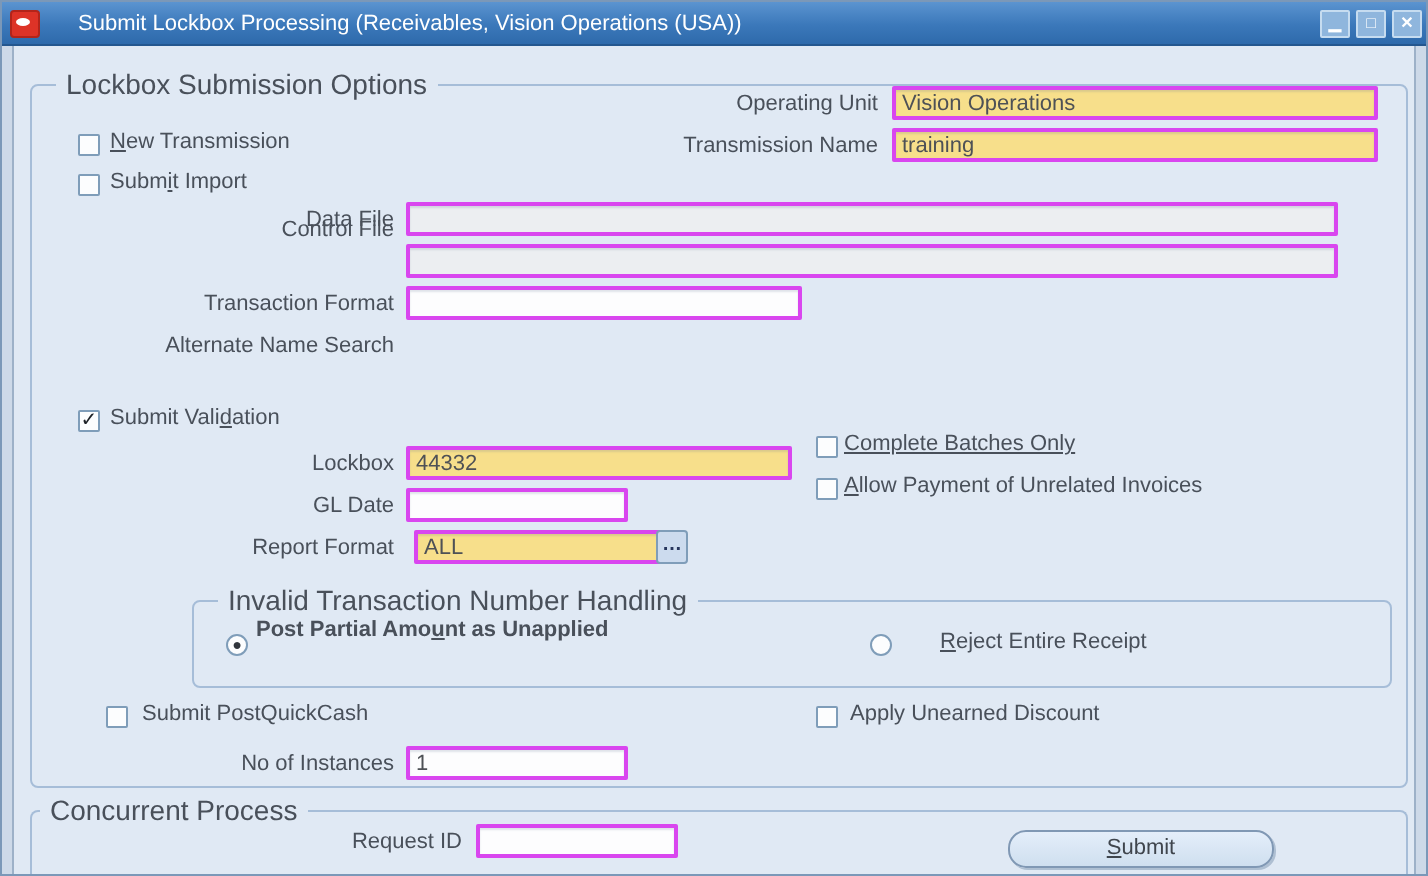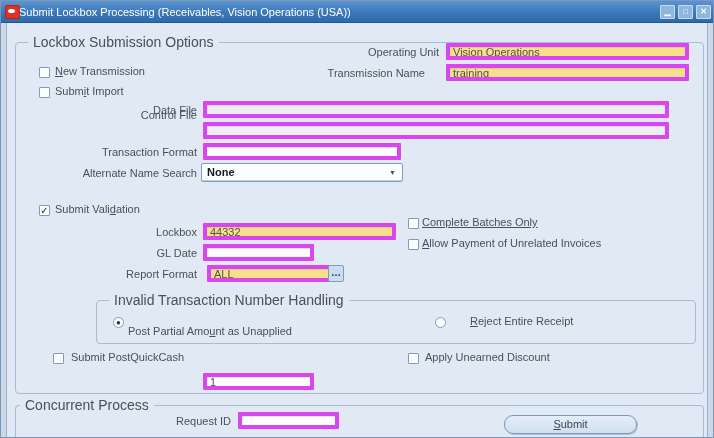--- a/index.html
+++ b/index.html
@@ -19,21 +19,21 @@
   }
   #oracle-logo{
     position:absolute;left:4px;top:4px;width:15px;height:14px;
     background:#dd3327;border:1px solid #b3241a;border-radius:2px;
   }
   #oracle-logo .ring{
     position:absolute;left:2px;top:3px;width:7px;height:4px;
     border:2px solid #ffffff;border-radius:50%;
   }
   #title-text{
-    position:absolute;left:18px;top:0;height:22px;line-height:22px;
+    position:absolute;left:38px;top:0;height:22px;line-height:22px;
     color:#ffffff;font-size:11px;white-space:nowrap;
   }
   .winbtn{
     position:absolute;top:4px;width:15px;height:14px;
     background:#8fb6dd;border:1px solid #c6dcf0;border-radius:1px;
     color:#ffffff;font-size:8px;font-weight:bold;text-align:center;line-height:12px;
     cursor:default;
   }
   
   .groupbox{
@@ -44,21 +44,21 @@
     font-size:14px;color:#49505a;white-space:nowrap;line-height:14px;
   }
   
   .lbl{
     position:absolute;font-size:11px;color:#49505a;line-height:13px;
     text-align:right;white-space:nowrap;
   }
   .lbl-left{text-align:left;}
   
   .fld{
-    position:absolute;height:17px;border:4px solid #d946ef;border-radius:1px;
+    position:absolute;height:17px;border:2px solid #d946ef;border-radius:1px;
     font-size:11px;color:#4e5156;padding:0 3px;outline:none;
     box-shadow:inset 0 1px 1px rgba(90,110,140,.18);
   }
   .fld-req{background:#f7df8b;}
   .fld-white{background:#fdfdfe;}
   .fld-gray{background:#eceef1;}
   
   .dropdown{
     position:absolute;height:19px;background:#fcfdfe;border:1px solid #7f9db9;
     border-radius:2px;box-shadow:inset 0 -1px 0 #c3d0e0;cursor:default;
@@ -118,21 +118,21 @@
   <div class="frame-strip" style="right:0;"></div>
   <div class="frame-line" style="right:5px;"></div>
 
   <div class="groupbox" style="left:14px;top:41px;width:689px;height:352px;">
     <span class="legend" style="left:12px;">Lockbox Submission Options</span>
   </div>
 
   <div class="lbl" style="left:298px;top:45px;width:140px;">Operating Unit</div>
   <input class="fld fld-req" style="left: 445px; top: 42px; width: 243px;" value="Vision Operations">
 
-  <div class="lbl" style="left:284px;top:66px;width:140px;">Transmission Name</div>
+  <div class="lbl" style="left:298px;top:66px;width:140px;">Transmission Name</div>
   <input class="fld fld-req" style="left: 445px; top: 63px; width: 243px;" value="training">
 
   <div class="chk-row">
     <span class="chk-box" style="left:38px;top:66px;"></span>
     <span class="lbl lbl-left" style="left:54px;top:64px;"><u>N</u>ew Transmission</span>
   </div>
   <div class="chk-row">
     <span class="chk-box" style="left:38px;top:86px;"></span>
     <span class="lbl lbl-left" style="left:54px;top:84px;">Subm<u>i</u>t Import</span>
   </div>
@@ -140,24 +140,20 @@
   <div class="lbl" style="left:40px;top:103px;width:156px;">Data File</div>
   <input class="fld fld-gray" style="left: 202px; top: 100px; width: 466px;" value="">
 
   <div class="lbl" style="left:40px;top:108px;width:156px;">Control File</div>
   <input class="fld fld-gray" style="left: 202px; top: 121px; width: 466px;" value="">
 
   <div class="lbl" style="left:40px;top:145px;width:156px;">Transaction Format</div>
   <input class="fld fld-white" style="left: 202px; top: 142px; width: 198px;" value="">
 
   <div class="lbl" style="left:40px;top:166px;width:156px;">Alternate Name Search</div>
-  <div class="dropdown" style="left:200px;top:162px;width:202px;">
-    <span class="val">None</span>
-    <span class="arrow">▼</span>
-  </div>
 
   <div class="chk-row">
     <span class="chk-box" style="left:38px;top:204px;">✓</span>
     <span class="lbl lbl-left" style="left:54px;top:202px;">Submit Vali<u>d</u>ation</span>
   </div>
 
   <div class="lbl" style="left:40px;top:225px;width:156px;">Lockbox</div>
   <input class="fld fld-req" style="left: 202px; top: 222px; width: 193px;" value="44332">
 
   <div class="chk-row">
@@ -175,36 +171,37 @@
 
   <div class="lbl" style="left:40px;top:267px;width:156px;">Report Format</div>
   <input class="fld fld-req" style="left: 206px; top: 264px; width: 128px;" value="ALL">
   <div id="lov-btn">…</div>
 
   <div class="groupbox" style="left:95px;top:299px;width:600px;height:44px;">
     <span class="legend" style="left:12px;">Invalid Transaction Number Handling</span>
   </div>
   <div class="rad-row">
     <span class="rad-circ" style="left:112px;top:316px;">●</span>
-    <span class="lbl lbl-left" style="left:127px;top:324px;">Post Partial Amo<u>u</u>nt as Unapplied</span>
+    <span class="lbl lbl-left" style="left:127px;top:308px;font-weight:bold;">Post Partial Amo<u>u</u>nt as Unapplied</span>
   </div>
   <div class="rad-row">
     <span class="rad-circ" style="left:434px;top:316px;"></span>
     <span class="lbl lbl-left" style="left:449px;top:314px;padding-left:20px;"><u>R</u>eject Entire Receipt</span>
   </div>
 
   <div class="chk-row">
     <span class="chk-box" style="left:52px;top:352px;"></span>
     <span class="lbl lbl-left" style="left:70px;top:350px;">Submit PostQuickCash</span>
   </div>
   <div class="chk-row">
     <span class="chk-box" style="left:407px;top:352px;"></span>
     <span class="lbl lbl-left" style="left:424px;top:350px;">Apply Unearned Discount</span>
   </div>
 
+  <div class="lbl" style="left:40px;top:375px;width:156px;">No of Instances</div>
   <input class="fld fld-white" style="left: 202px; top: 372px; width: 111px;" value="1">
 
   <div class="groupbox" style="left:14px;top:404px;width:689px;height:40px;border-bottom:none;">
     <span class="legend" style="left:4px;">Concurrent Process</span>
   </div>
   <div class="lbl" style="left:130px;top:414px;width:100px;">Request ID</div>
   <input class="fld fld-white" style="left: 237px; top: 411px; width: 101px;" value="">
 
   <div id="submit-btn"><u>S</u>ubmit</div>
 

